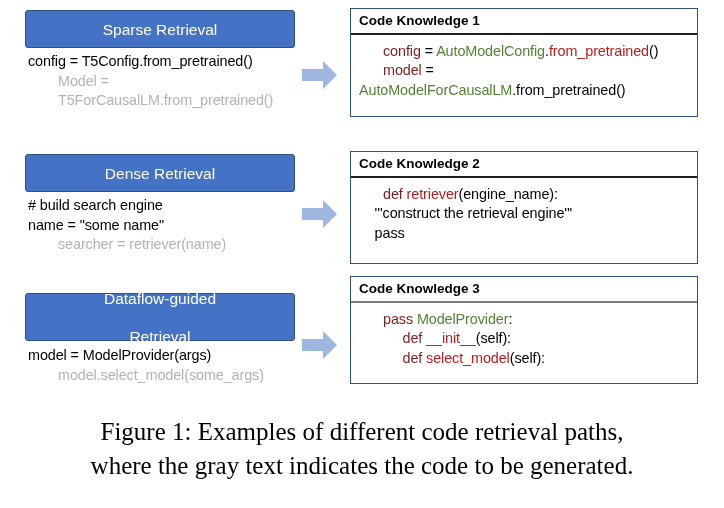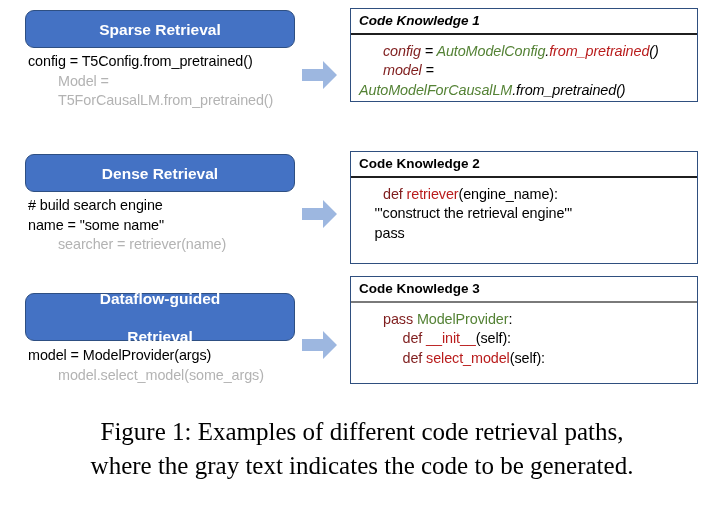--- a/index.html
+++ b/index.html
@@ -28,23 +28,23 @@
   .row-2 { top: 144px; }
   .row-3 { top: 283px; }
 
   .pill {
     position: absolute;
     left: 25px;
     width: 270px;
     box-sizing: border-box;
     background: #4472C4;
     border: 1.5px solid #2E4F82;
-    border-radius: 9px;
+    border-radius: 3px;
     color: #ffffff;
-    font-weight: bold;
+    font-weight: normal;
     font-size: 15.5px;
     line-height: 19px;
     text-align: center;
     display: flex;
     align-items: center;
     justify-content: center;
   }
   .pill-1 { top: 10px; height: 38px; }
   .pill-2 { top: 10px; height: 38px; }
   .pill-3 { top: 10px; height: 48px; text-align: center; }
@@ -80,21 +80,21 @@
 
   
   .kbox {
     position: absolute;
     left: 350px;
     width: 348px;
     box-sizing: border-box;
     border: 1.5px solid #2F4F7F;
     background: #ffffff;
   }
-  .kbox-1 { top: 8px;   height: 94px; font-style: italic; }
+  .kbox-1 { top: 8px;   height: 109px; }
   .kbox-2 { top: 151px; height: 113px; }
   .kbox-3 { top: 276px; height: 108px; }
 
   .kbox-title {
     font-size: 13.5px;
     font-weight: bold;
     color: #000000;
     padding: 4px 0 4px 8px;
     line-height: 16px;
   }

